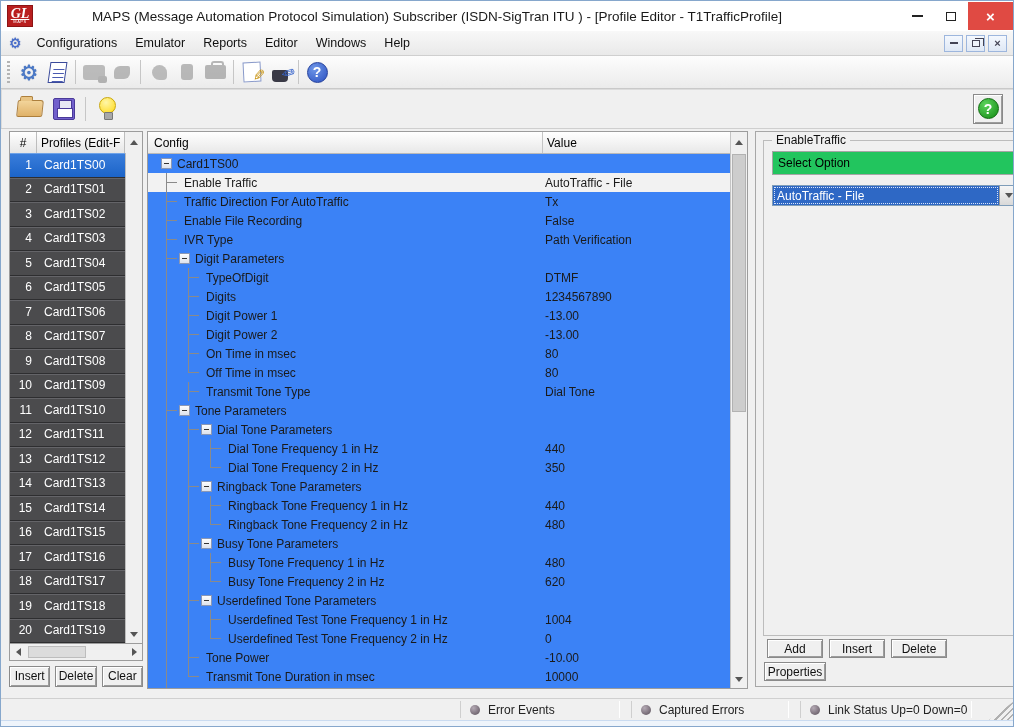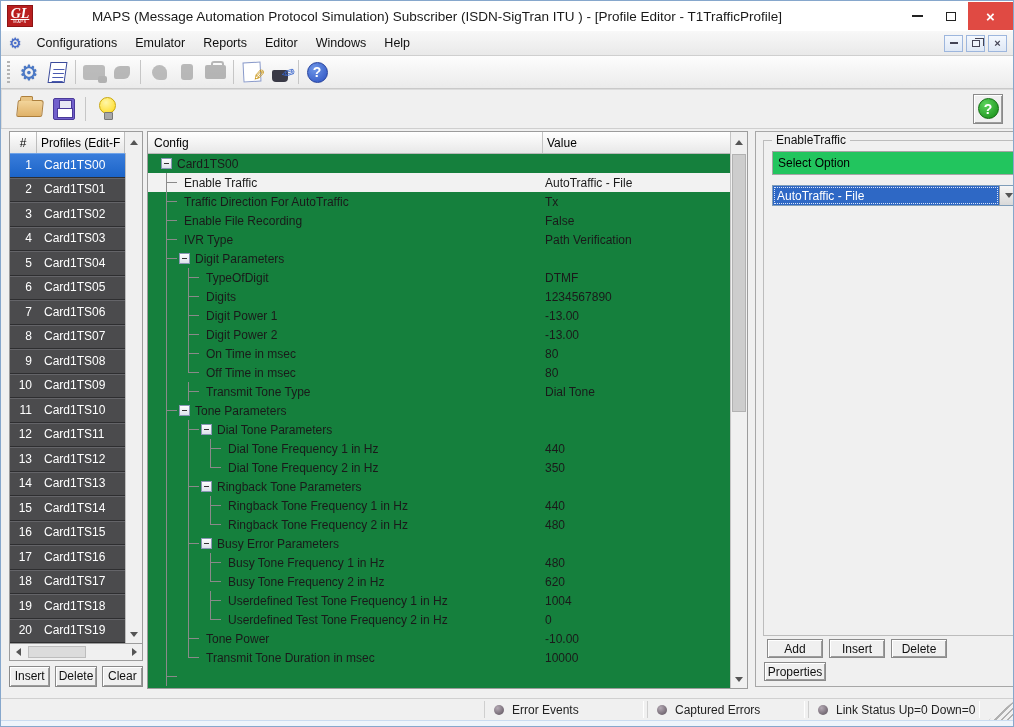--- a/index.html
+++ b/index.html
@@ -91,21 +91,21 @@
   .sb-btn { height:17px; display:flex; align-items:center; justify-content:center; }
   .plist-hscroll { height:17px; border:1px solid #9c9c9c; border-top:none; background:#f0f0f0; display:flex; align-items:center; }
   .plist-hscroll .track { flex:1; height:100%; position:relative; }
   .plist-hscroll .thumb { position:absolute; left:2px; top:2px; bottom:2px; width:58px; background:#dcdcdc; border:1px solid #bdbdbd; }
   .hs-btn { width:16px; height:100%; display:flex; align-items:center; justify-content:center; }
   .plist-btns { height:26px; display:flex; align-items:center; gap:5px; padding-top:4px; }
   .btn { background:#f0f0f0; border:1px solid #8a8a8a; box-shadow:inset 1px 1px 0 #ffffff, inset -1px -1px 0 #9c9c9c; font-size:12px; font-family:"Liberation Sans",sans-serif; display:flex; align-items:center; justify-content:center; color:#111; }
   .plist-btns .btn { flex:1; height:21px; }
 
   
-  .tree { position:absolute; left:146px; top:2px; width:601px; height:558px; background:#15803d; border:1px solid #9c9c9c; display:flex; overflow:hidden; }
+  .tree { position:absolute; left:146px; top:2px; width:601px; height:558px; background:#3b82f6; border:1px solid #9c9c9c; display:flex; overflow:hidden; }
   .tree-content { flex:1; display:flex; flex-direction:column; overflow:hidden; }
   .tree-head { height:22px; display:flex; background:linear-gradient(#ffffff,#e8e8e8); border-bottom:1px solid #b9b9b9; font-size:12px; flex:none; }
   .th-config { width:395px; border-right:1px solid #c4c4c4; display:flex; align-items:center; padding-left:6px; }
   .th-value { flex:1; display:flex; align-items:center; padding-left:4px; }
   .tree-rows { flex:1; overflow:hidden; }
   .trow { height:19px; display:flex; align-items:center; padding-left:8px; position:relative; font-size:12px; color:#1a1a1a; white-space:nowrap; }
   .trow.hl { background:#f2f2f2; }
   .tcell { width:22px; height:19px; position:relative; flex:none; }
   .tcell.guide::before { content:""; position:absolute; left:10px; top:0; bottom:0; width:1px; background:#8a8a8a; }
   .tcell.mid::before { content:""; position:absolute; left:10px; top:0; bottom:0; width:1px; background:#8a8a8a; }
@@ -131,21 +131,21 @@
   .combo-sel { flex:1; background:#2e68c5; color:#fff; font-size:12px; display:flex; align-items:center; padding-left:4px; outline:1px dotted #d8e4f8; outline-offset:-2px; white-space:nowrap; overflow:hidden; }
   .combo-btn { width:18px; background:linear-gradient(#f6f6f6,#d9d9d9); border-left:1px solid #9a9a9a; display:flex; align-items:center; justify-content:center; }
   .rp-btnrow { position:absolute; left:11px; bottom:28px; display:flex; gap:6px; }
   .rp-btnrow .btn { width:56px; height:19px; }
   .rp-props { position:absolute; left:8px; bottom:5px; width:62px; height:19px; }
 
   
   .bottomstrip { height:9px; background:#f0f0f0; }
   .statusbar { height:22px; background:#f0f0f0; border-top:1px solid #d0d0d0; display:flex; align-items:center; }
   .sb-spacer { flex:1; }
-  .sb-section { height:17px; display:flex; align-items:center; gap:8px; padding-left:9px; border-left:1px solid #cfcfcf; border-right:1px solid #ffffff; margin-right:3px; font-size:12px; color:#222; }
+  .sb-section { height:17px; display:flex; align-items:center; gap:8px; padding-left:9px; border-left:1px solid #cfcfcf; border-right:1px solid #ffffff; margin-right:11px; font-size:12px; color:#222; }
   .sb-ico { width:10px; height:10px; border-radius:50%; background:radial-gradient(circle at 35% 30%,#b5aab5,#594f59); flex:none; }
   .sb-grip { width:24px; height:18px; margin-left:6px; align-self:flex-end;
     background:repeating-linear-gradient(-45deg,transparent 0 3px,#b0b0b0 3px 4.5px);
     clip-path:polygon(100% 0,100% 100%,0 100%); }
   .bottomframe { height:8px; background:#eef4fb; border-top:1px solid #cadbf0; }
 </style>
 </head>
 <body>
 
 <div class="window">
@@ -488,35 +488,41 @@
               <div class="tcell guide"></div>
               <div class="tcell guide"></div>
               <div class="tcell end"></div>
               <span class="t-label">Ringback Tone Frequency 2 in Hz</span>
               <span class="t-value">480</span>
             </div>
             <div class="trow">
               <div class="tcell guide"></div>
               <div class="tcell mid"></div>
               <div class="expand-box"></div>
-              <span class="t-label grp">Busy Error Parameters</span>
+              <span class="t-label grp">Busy Tone Parameters</span>
             </div>
             <div class="trow">
               <div class="tcell guide"></div>
               <div class="tcell guide"></div>
               <div class="tcell mid"></div>
               <span class="t-label">Busy Tone  Frequency 1 in Hz</span>
               <span class="t-value">480</span>
             </div>
             <div class="trow">
               <div class="tcell guide"></div>
               <div class="tcell guide"></div>
               <div class="tcell end"></div>
               <span class="t-label">Busy Tone Frequency 2 in Hz</span>
               <span class="t-value">620</span>
+            </div>
+            <div class="trow">
+              <div class="tcell guide"></div>
+              <div class="tcell mid"></div>
+              <div class="expand-box"></div>
+              <span class="t-label grp">Userdefined Tone Parameters</span>
             </div>
             <div class="trow">
               <div class="tcell guide"></div>
               <div class="tcell guide"></div>
               <div class="tcell mid"></div>
               <span class="t-label">Userdefined Test Tone Frequency 1 in Hz</span>
               <span class="t-value">1004</span>
             </div>
             <div class="trow">
               <div class="tcell guide"></div>

